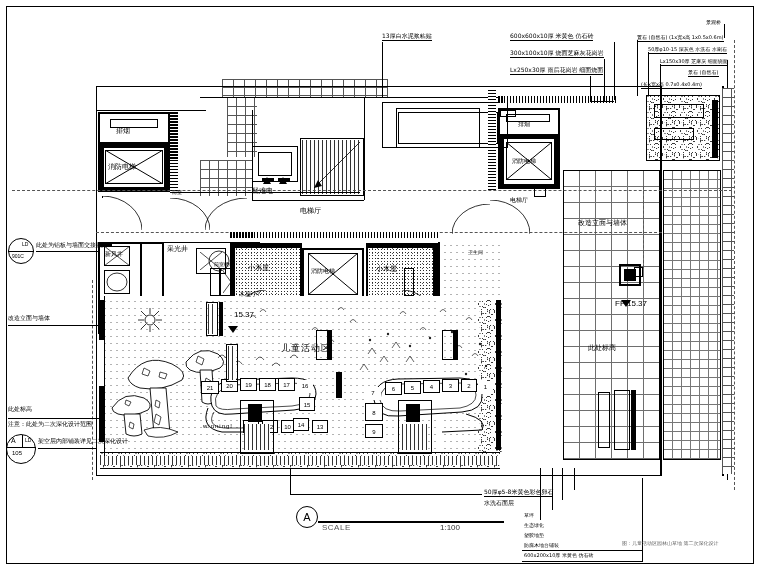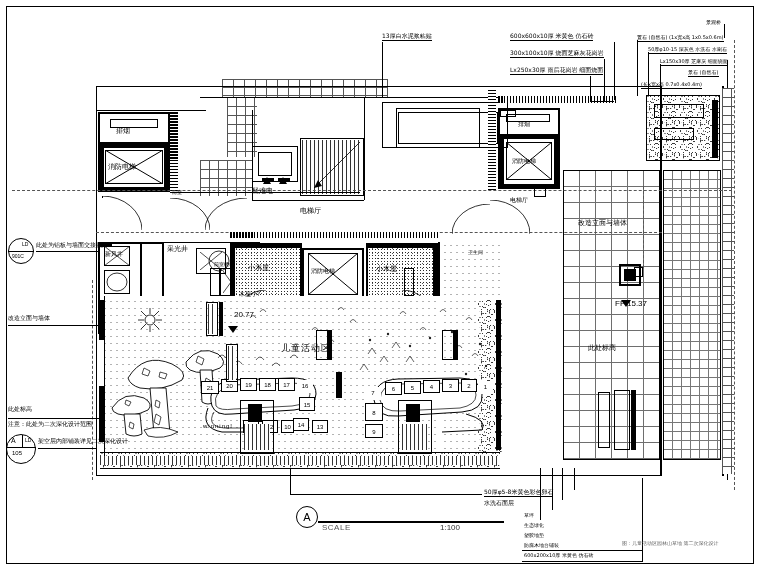--- a/index.html
+++ b/index.html
@@ -474,21 +474,21 @@
   <div class="txt cn t5" style="left:468px;top:250px;">卫生间</div>
   <div class="txt cn t6" style="left:239px;top:291px;">木屋小?</div>
   <div class="txt cn t6" style="left:518px;top:121px;">排烟</div>
   <div class="txt cn t6" style="left:512px;top:158px;">消防电梯</div>
   <div class="txt cn t6" style="left:510px;top:197px;">电梯厅</div>
 
   <div class="txt cn t9" style="left:281px;top:344px;letter-spacing:1px;">儿童活动区</div>
   <div class="txt cn t7" style="left:578px;top:220px;">改造立面与墙体</div>
   <div class="txt cn t7" style="left:588px;top:345px;">此处标高</div>
 
-  <div class="txt t8" style="left:234px;top:311px;">20.77</div>
+  <div class="txt t8" style="left:234px;top:311px;">15.37</div>
   <div class="txt t8" style="left:603px;top:300px;margin-left:12px;">FF  15.37</div>
 
   <div class="txt cn t6 u" style="left:382px;top:33px;">13厚白水泥浆粘贴</div>
   <div class="ln v" style="left:382px;top:42px;height:56px;"></div>
 
   <div class="txt cn t6 u" style="left:510px;top:33px;">600x600x10厚 米黄色 仿石砖</div>
   <div class="txt cn t6 u" style="left:510px;top:50px;">300x100x10厚 烧面芝麻灰花岗岩</div>
   <div class="txt cn t6 u" style="left:510px;top:67px;">Lx250x30厚 雨后花岗岩 细面烧面</div>
   <div class="ln v" style="left:614px;top:42px;height:58px;"></div>
   <div class="ln v" style="left:604px;top:59px;height:42px;"></div>

